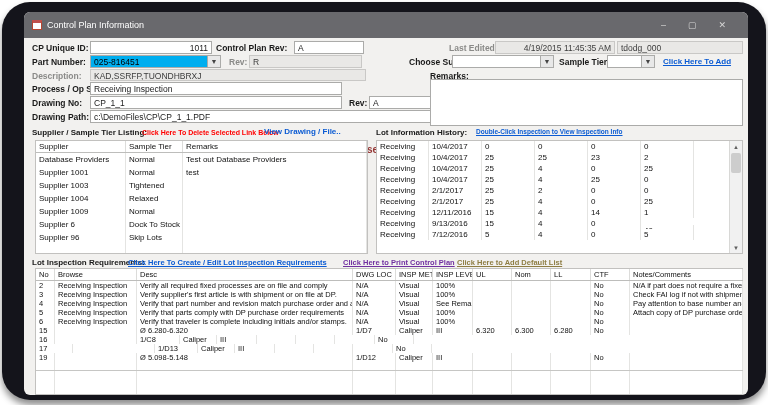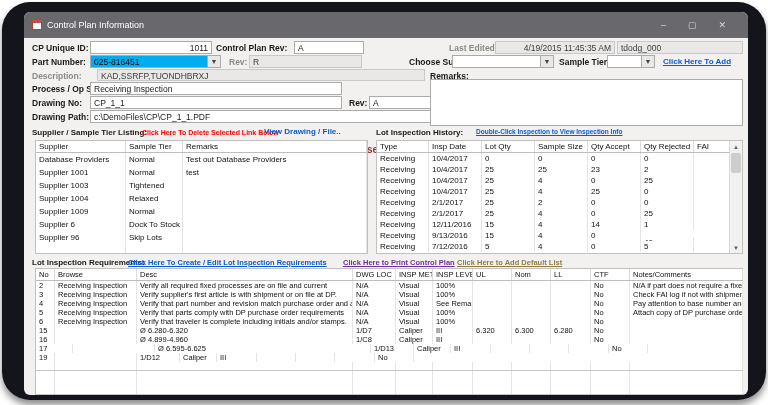--- a/index.html
+++ b/index.html
@@ -72,21 +72,21 @@
 
       <span class="lbl" style="left:8px;top:45px">Part Number:</span>
       <div class="box sel" style="left:66px;top:43px;width:131px;height:13px">
         <span>025-816451</span>
         <span class="combo-arrow">▼</span>
       </div>
       <span class="lbl dis" style="left:205px;top:45px">Rev:</span>
       <div class="box dis" style="left:225px;top:43px;width:113px;height:13px">R</div>
 
       <span class="lbl dis" style="left:8px;top:59px">Description:</span>
-      <div class="box dis" style="left:73px;top:57px;width:328px;height:12px">KAD,SSRFP,TUONDHBRXJ</div>
+      <div class="box dis" style="left:66px;top:57px;width:276px;height:12px">KAD,SSRFP,TUONDHBRXJ</div>
 
       <span class="lbl" style="left:8px;top:72px">Process / Op Step:</span>
       <div class="box" style="left:66px;top:70px;width:252px;height:13px">Receiving Inspection</div>
 
       <span class="lbl" style="left:8px;top:86px">Drawing No:</span>
       <div class="box" style="left:66px;top:84px;width:252px;height:13px">CP_1_1</div>
       <span class="lbl" style="left:325px;top:86px">Rev:</span>
       <div class="box" style="left:345px;top:84px;width:63px;height:13px">A</div>
 
       <span class="lbl" style="left:8px;top:100px">Drawing Path:</span>
@@ -150,34 +150,25 @@
             <div class="td" style="line-height: 13px; width: 57px;">Skip Lots</div>
             <div class="td" style="line-height: 13px; flex: 1 1 auto;"></div>
           </div>
           <div class="tr" style="height: 10px;">
             <div class="td" style="width: 90px;"></div>
             <div class="td" style="width: 57px;"></div>
             <div class="td" style="flex: 1 1 auto;"></div>
           </div>
         </div>
 
-      <span class="lbl" style="left:352px;top:116px;font-size:8px">Lot Inspection History:</span>
+      <span class="lbl" style="left:352px;top:116px;font-size:8px">Lot Information History:</span>
       <span class="hint" style="left:452px;top:116px">Double-Click Inspection to View Inspection Info</span>
 
       <div class="tbl" style="left:352px;top:128px;width:367px;height:114px">
 
-      <div class="thead">
-            <div class="th" style="width: 52px;">Type</div>
-            <div class="th" style="width: 53px;">Insp Date</div>
-            <div class="th" style="width: 53px;">Lot Qty</div>
-            <div class="th" style="width: 53px;">Sample Size</div>
-            <div class="th" style="width: 53px;">Qty Accept</div>
-            <div class="th" style="width: 53px;">Qty Rejected</div>
-            <div class="th" style="flex: 1 1 auto;">FAI</div>
-          </div>
           <div class="tr" style="height: 11px;">
             <div class="td" style="line-height: 11px; width: 52px;">Receiving</div>
             <div class="td" style="line-height: 11px; width: 53px;">10/4/2017</div>
             <div class="td" style="line-height: 11px; width: 53px;">0</div>
             <div class="td" style="line-height: 11px; width: 53px;">0</div>
             <div class="td" style="line-height: 11px; width: 53px;">0</div>
             <div class="td" style="line-height: 11px; width: 53px;">0</div>
             <div class="td" style="line-height: 11px; flex: 1 1 auto;"></div>
           </div>
           <div class="tr" style="height: 11px;">
@@ -274,21 +265,21 @@
             <div class="th" style="width: 40px;">INSP LEVEL</div>
             <div class="th" style="width: 39px;">UL</div>
             <div class="th" style="width: 39px;">Nom</div>
             <div class="th" style="width: 40px;">LL</div>
             <div class="th" style="width: 39px;">CTF</div>
             <div class="th" style="flex: 1 1 auto;">Notes/Comments</div>
           </div>
           <div class="tr" style="height: 9px;">
             <div class="td" style="line-height: 9px; width: 19px;">2</div>
             <div class="td" style="line-height: 9px; width: 82px;">Receiving Inspection</div>
-            <div class="td" style="line-height: 9px; width: 216px;">Verify all required fixed processes are on file and current</div>
+            <div class="td" style="line-height: 9px; width: 216px;">Verify all required fixed processes are on file and comply</div>
             <div class="td" style="line-height: 9px; width: 43px;">N/A</div>
             <div class="td" style="line-height: 9px; width: 37px;">Visual</div>
             <div class="td" style="line-height: 9px; width: 40px;">100%</div>
             <div class="td" style="line-height: 9px; width: 39px;"></div>
             <div class="td" style="line-height: 9px; width: 39px;"></div>
             <div class="td" style="line-height: 9px; width: 40px;"></div>
             <div class="td" style="line-height: 9px; width: 39px;">No</div>
             <div class="td" style="line-height: 9px; flex: 1 1 auto;">N/A if part does not require a fixed p</div>
           </div>
           <div class="tr" style="height: 9px;">
@@ -352,46 +343,45 @@
             <div class="td" style="line-height: 9px; width: 40px;">III</div>
             <div class="td" style="line-height: 9px; width: 39px;">6.320</div>
             <div class="td" style="line-height: 9px; width: 39px;">6.300</div>
             <div class="td" style="line-height: 9px; width: 40px;">6.280</div>
             <div class="td" style="line-height: 9px; width: 39px;">No</div>
             <div class="td" style="line-height: 9px; flex: 1 1 auto;"></div>
           </div>
           <div class="tr" style="height: 9px;">
             <div class="td" style="line-height: 9px; width: 19px;">16</div>
             <div class="td" style="line-height: 9px; width: 82px;"></div>
-            <div class="td" style="line-height: 9px; width: 216px;">Ø 4.899-4.960</div>
             <div class="td" style="line-height: 9px; width: 43px;">1/C8</div>
             <div class="td" style="line-height: 9px; width: 37px;">Caliper</div>
             <div class="td" style="line-height: 9px; width: 40px;">III</div>
             <div class="td" style="line-height: 9px; width: 39px;"></div>
             <div class="td" style="line-height: 9px; width: 39px;"></div>
             <div class="td" style="line-height: 9px; width: 40px;"></div>
             <div class="td" style="line-height: 9px; width: 39px;">No</div>
             <div class="td" style="line-height: 9px; flex: 1 1 auto;"></div>
           </div>
           <div class="tr" style="height: 9px;">
             <div class="td" style="line-height: 9px; width: 37px;">17</div>
             <div class="td" style="line-height: 9px; width: 82px;"></div>
-            <div class="td" style="line-height: 9px; width: 216px;">Ø 6.595-6.625</div>
             <div class="td" style="line-height: 9px; width: 43px;">1/D13</div>
             <div class="td" style="line-height: 9px; width: 37px;">Caliper</div>
             <div class="td" style="line-height: 9px; width: 40px;">III</div>
             <div class="td" style="line-height: 9px; width: 39px;"></div>
             <div class="td" style="line-height: 9px; width: 39px;"></div>
             <div class="td" style="line-height: 9px; width: 40px;"></div>
             <div class="td" style="line-height: 9px; width: 39px;">No</div>
             <div class="td" style="line-height: 9px; flex: 1 1 auto;"></div>
           </div>
           <div class="tr" style="height: 9px;">
             <div class="td" style="line-height: 9px; width: 19px;">19</div>
             <div class="td" style="line-height: 9px; width: 82px;"></div>
+            <div class="td" style="line-height: 9px; width: 216px;">Ø 5.098-5.148</div>
             <div class="td" style="line-height: 9px; width: 43px;">1/D12</div>
             <div class="td" style="line-height: 9px; width: 37px;">Caliper</div>
             <div class="td" style="line-height: 9px; width: 40px;">III</div>
             <div class="td" style="line-height: 9px; width: 39px;"></div>
             <div class="td" style="line-height: 9px; width: 39px;"></div>
             <div class="td" style="line-height: 9px; width: 40px;"></div>
             <div class="td" style="line-height: 9px; width: 39px;">No</div>
             <div class="td" style="line-height: 9px; flex: 1 1 auto;"></div>
           </div>
           <div class="tr" style="height: 9px; border-bottom: 1px solid rgb(198, 198, 196);">

